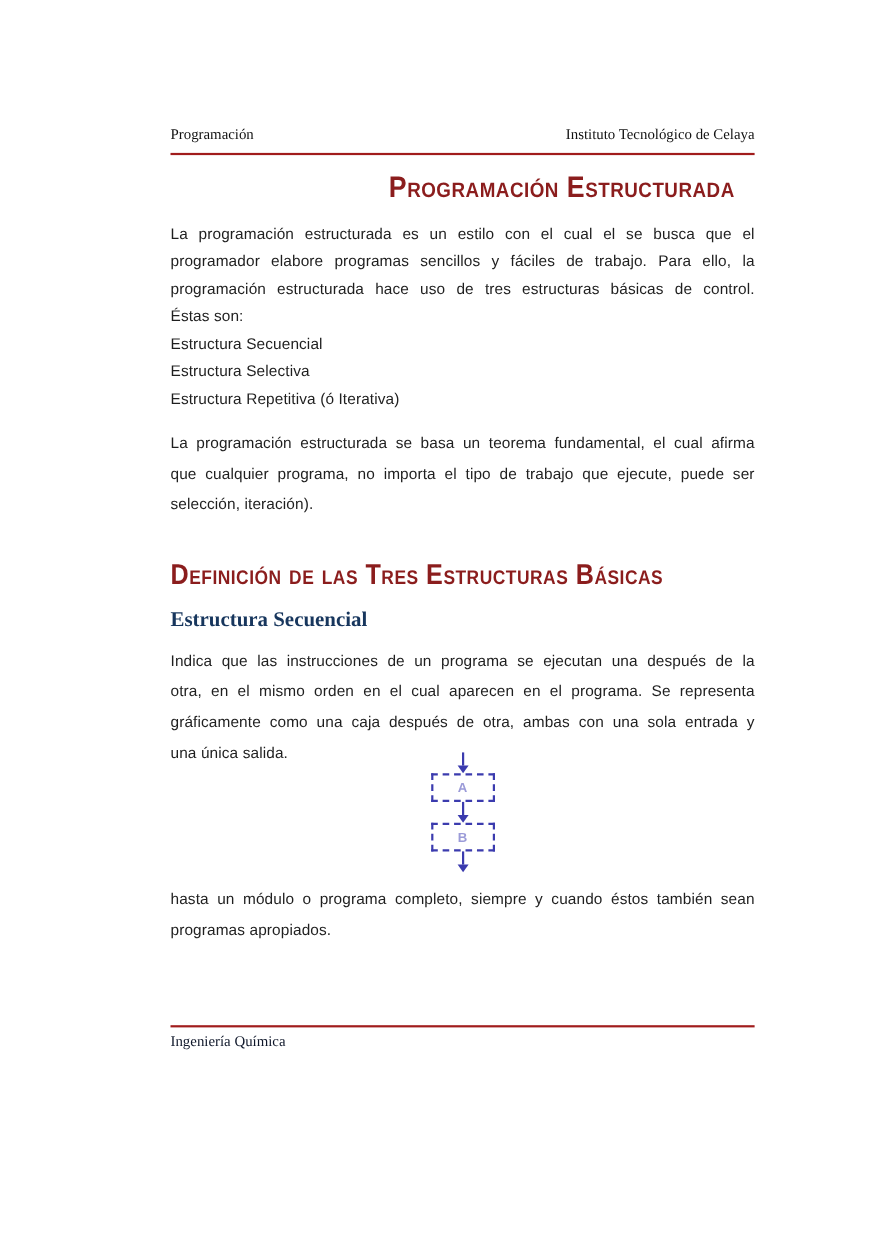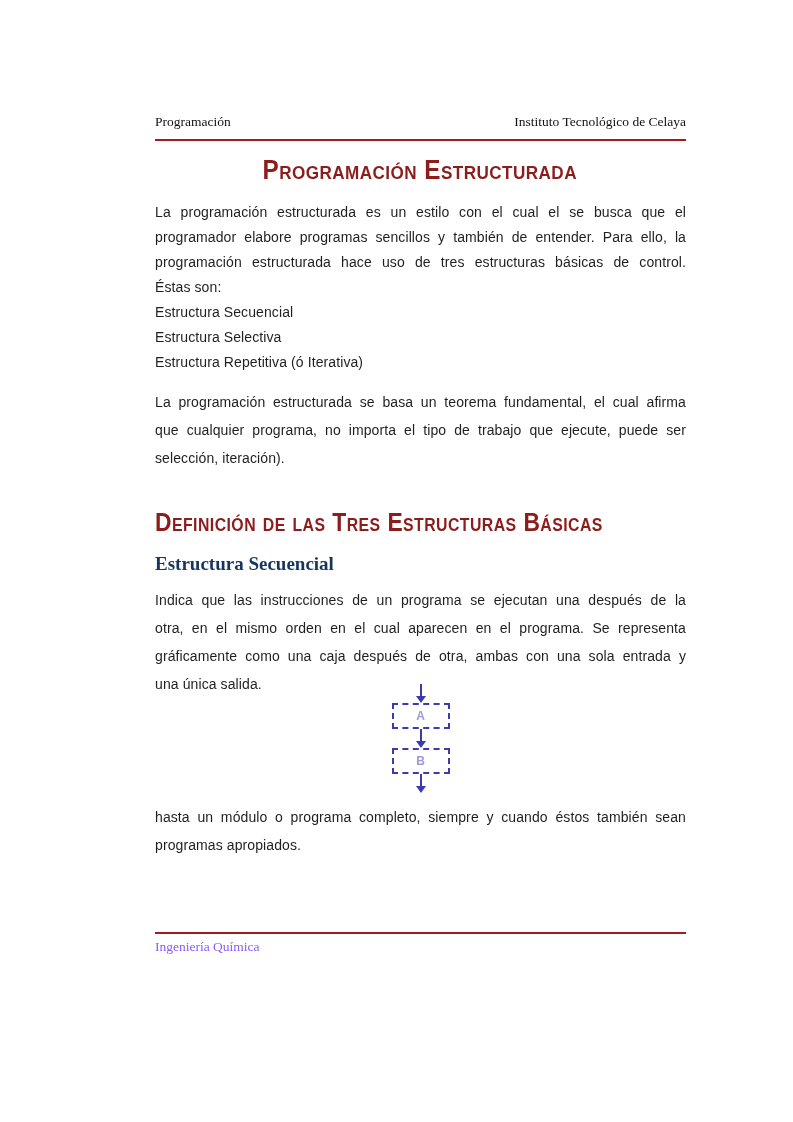--- a/index.html
+++ b/index.html
@@ -32,26 +32,26 @@
   }
   .rule{
     position:absolute;left:0;right:0;height:2px;
     background:var(--rule-red);
   }
   .header-rule{top:139px;}
   .footer-rule{top:932px;}
   .footer-text{
     position:absolute;top:939px;left:0;
     font-family:"Liberation Serif",serif;
-    font-size:13.5px;color:#8b5cf6;text-align:center;
+    font-size:13.5px;color:#0f172a;text-align:center;
   }
   
   .page-title{
     position:absolute;top:152px;left:0;right:1px;
-    text-align:center;line-height:36px;white-space:nowrap;
+    text-align:right;line-height:36px;white-space:nowrap;
   }
   .page-title .caps{
     display:inline-block;
     transform:scaleX(0.90);transform-origin:center center;
     font-variant:small-caps;
     font-weight:bold;font-size:27px;
     color:var(--heading-red);
     letter-spacing:0.5px;
   }
   .section-heading{
@@ -117,21 +117,21 @@
       <span>Instituto Tecnológico de Celaya</span>
     </div>
     <div class="rule header-rule"></div>
 
     <div class="page-title">
       <span class="caps">Programación Estructurada</span>
     </div>
 
     <div class="para p1 mixed">
         <div class="pline">La programación estructurada es un estilo con el cual el se busca que el</div>
-        <div class="pline">programador elabore programas sencillos y también de entender. Para ello, la</div>
+        <div class="pline">programador elabore programas sencillos y fáciles de trabajo. Para ello, la</div>
         <div class="pline">programación estructurada hace uso de  tres estructuras básicas de control.</div>
         <div class="pline last">Éstas son:</div>
         <div class="pline last">Estructura Secuencial</div>
         <div class="pline last">Estructura Selectiva</div>
         <div class="pline last">Estructura Repetitiva (ó Iterativa)</div>
       </div>
 
     <div class="para p2">
         <div class="pline">La programación estructurada se basa un teorema fundamental, el cual afirma</div>
         <div class="pline">que cualquier programa, no importa el tipo de trabajo que ejecute, puede ser</div>

